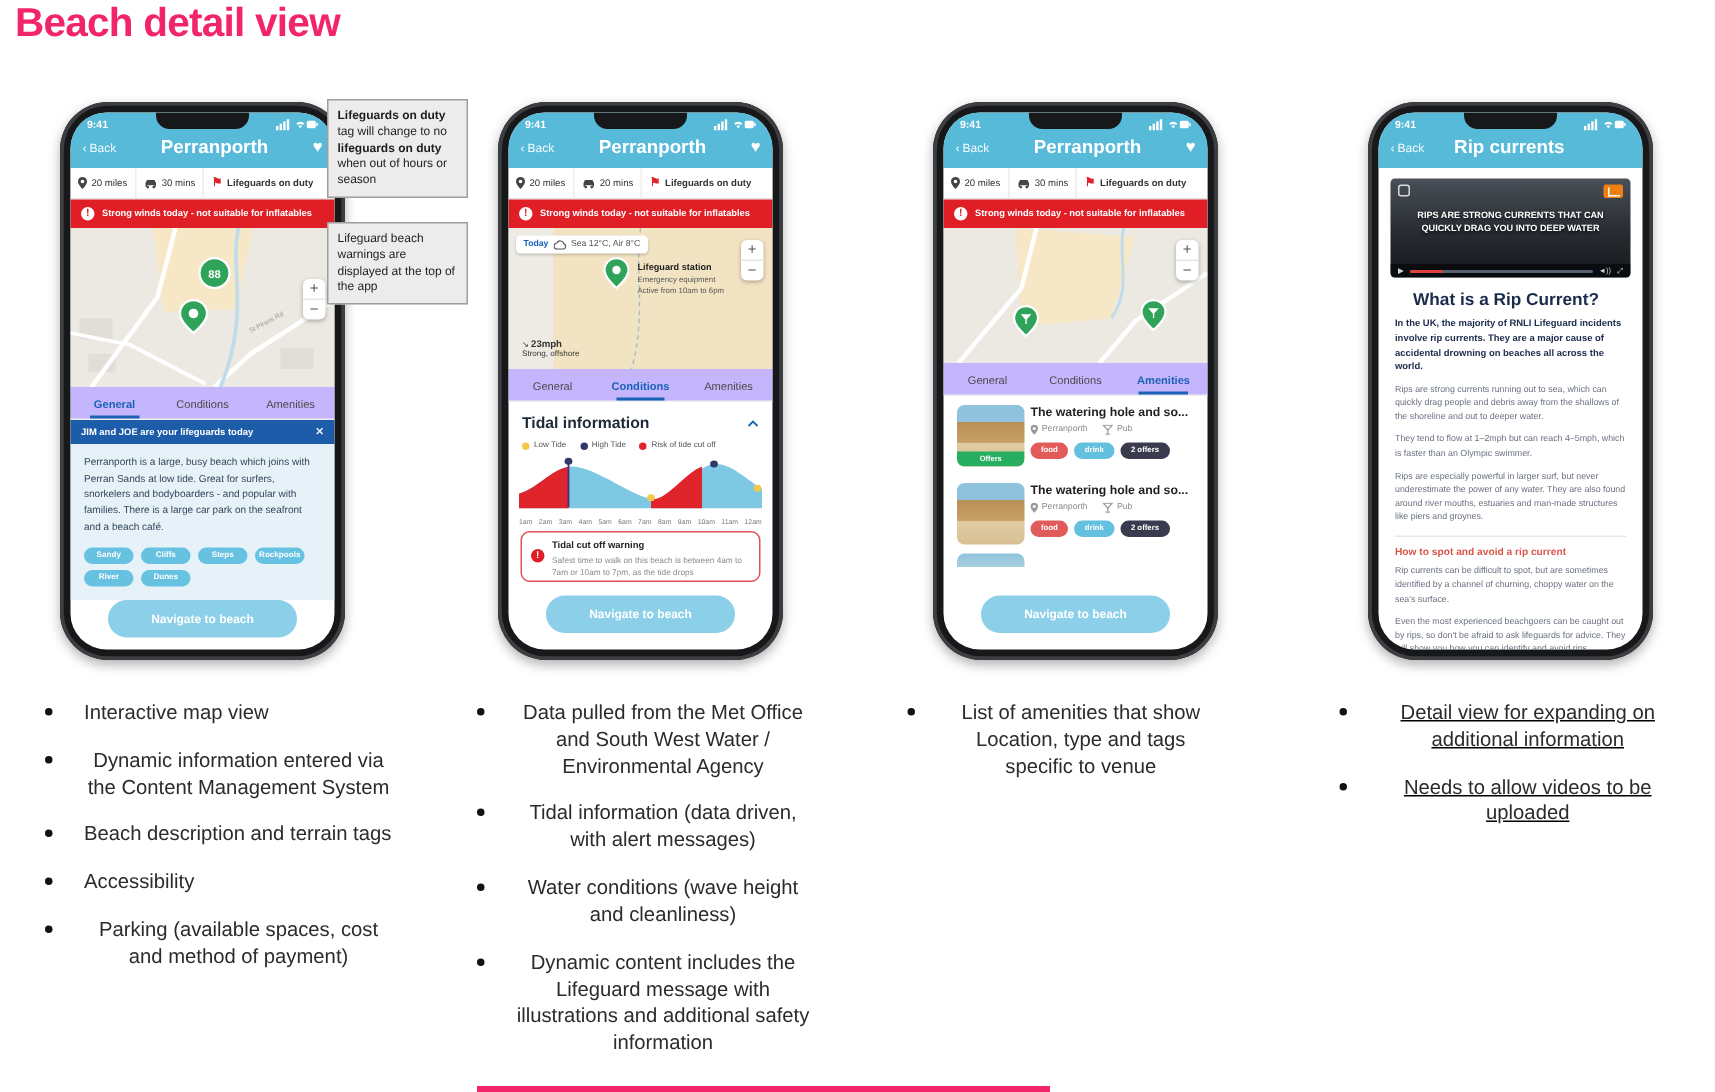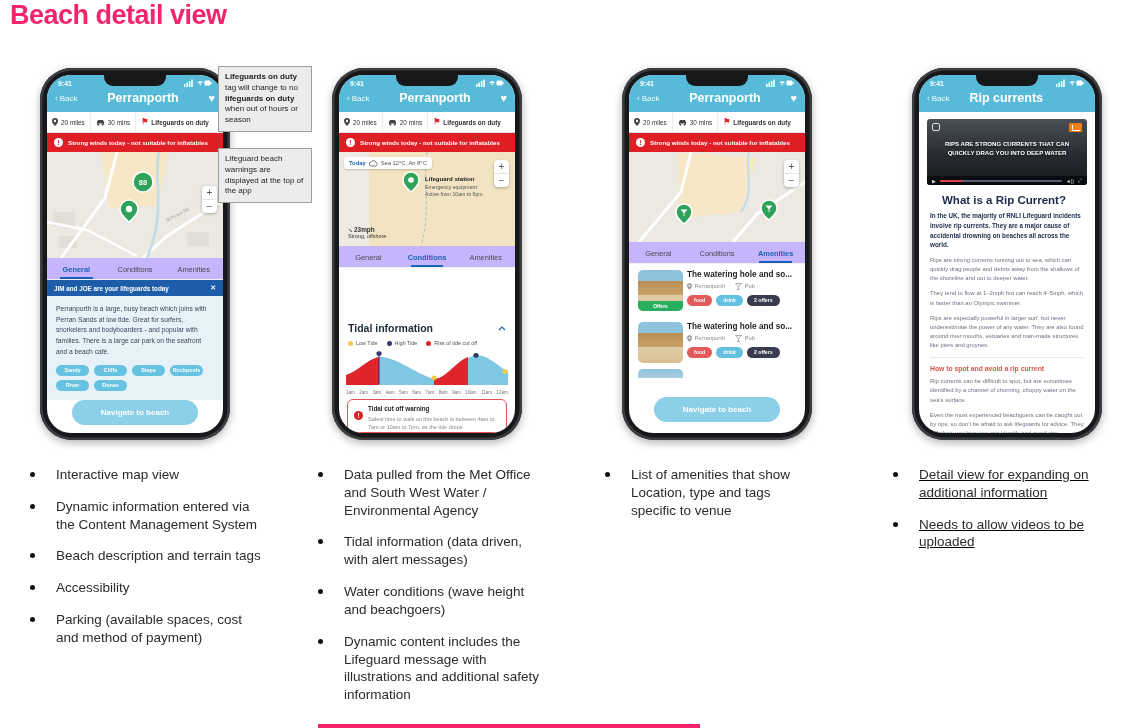--- a/index.html
+++ b/index.html
@@ -53,21 +53,21 @@
 
   .nav-btn { margin: auto auto 11px; width: 72%; background: #8BD0E8; color: #fff; text-align: center; font-size: 8px; font-weight: bold; padding: 8px 0; border-radius: 13px; flex: 0 0 auto; }
 
   
   .weather-chip { position: absolute; left: 5px; top: 5px; background: #fff; border-radius: 3px; display: flex; align-items: center; gap: 3px; font-size: 5.8px; color: #555; padding: 2.5px 5px; box-shadow: 0 1px 2px rgba(0,0,0,.2); z-index: 3; }
   .weather-day { color: #1A62B5; font-weight: bold; }
   .station-label { position: absolute; left: 86px; top: 23px; font-size: 5.2px; color: #555; line-height: 1.45; z-index: 3; }
   .station-title { font-size: 6.1px; font-weight: bold; color: #1c1c1c; }
   .wind-label { position: absolute; left: 9px; bottom: 7px; font-size: 5.4px; color: #333; z-index: 3; }
   .wind-speed { font-size: 6.4px; font-weight: bold; }
-  .section-head { display: flex; justify-content: space-between; align-items: center; padding: 8px 9px 5px; flex: 0 0 auto; margin-top: 46px; }
+  .section-head { display: flex; justify-content: space-between; align-items: center; padding: 8px 9px 5px; flex: 0 0 auto; }
   .section-title { font-size: 10.5px; font-weight: bold; color: #1f2937; }
   .chev { color: #1A62B5; font-size: 8px; }
   .legend { display: flex; gap: 9px; padding: 1px 9px 3px; font-size: 5.4px; color: #555; align-items: center; flex: 0 0 auto; }
   .legend-item { display: flex; align-items: center; gap: 3px; }
   .dot { width: 5px; height: 5px; border-radius: 50%; }
   .dot.low { background: #F2C94C; } .dot.high { background: #33386B; } .dot.risk { background: #E0242B; }
   .chart-wrap { padding: 0 7px; flex: 0 0 auto; }
   .x-labels { display: flex; justify-content: space-between; padding: 1px 7px 0; font-size: 4.6px; color: #777; flex: 0 0 auto; }
   .warn-box { margin: 4px 8px 0; border: 1px solid #E05252; border-radius: 6px; padding: 5px 6px; display: flex; gap: 5px; height: 34px; overflow: hidden; flex: 0 0 auto; }
   .warn-icon { width: 9px; height: 9px; border-radius: 50%; background: #E01E25; color: #fff; font-size: 6.5px; font-weight: bold; display: flex; align-items: center; justify-content: center; flex: 0 0 auto; margin-top: 6px; }
@@ -107,21 +107,21 @@
   
   .callout { position: absolute; background: #ECECEC; border: 1px solid #9e9e9e; padding: 5px 6px; font-size: 8px; line-height: 1.35; color: #1d1d1d; width: 94px; z-index: 20; }
   #callout1 { left: 218px; top: 66px; }
   #callout2 { left: 218px; top: 148px; }
   .co-bold { font-weight: bold; }
 
   
   .notes { position: absolute; top: 466px; display: flex; flex-direction: column; gap: 14px; }
   #notes1 { left: 30px; width: 232px; } #notes2 { left: 318px; width: 222px; }
   #notes3 { left: 605px; width: 205px; } #notes4 { left: 893px; width: 225px; text-decoration: underline; }
-  .note { display: flex; gap: 21px; font-size: 13.5px; color: #2b2b2b; line-height: 1.32; }
+  .note { display: flex; gap: 21px; font-size: 13.5px; color: #2b2b2b; line-height: 1.32; text-align: center; }
   .bullet-dot { width: 5px; height: 5px; border-radius: 50%; background: #111; margin-top: 6px; flex: 0 0 auto; }
 
   .bottom-bar { position: absolute; left: 318px; bottom: 0; width: 382px; height: 4px; background: #F2256B; }
 
   .si { display: block; }
 </style>
 </head>
 <body>
 
 <h1 class="page-title">Beach detail view</h1>
@@ -602,21 +602,21 @@
   <div class="note">
       <span class="bullet-dot"></span>
       <span>Data pulled from the Met Office and South West Water / Environmental Agency</span>
     </div>
   <div class="note">
       <span class="bullet-dot"></span>
       <span>Tidal information (data driven, with alert messages)</span>
     </div>
   <div class="note">
       <span class="bullet-dot"></span>
-      <span>Water conditions (wave height and beachgoers)</span>
+      <span>Water conditions (wave height and cleanliness)</span>
     </div>
   <div class="note">
       <span class="bullet-dot"></span>
       <span>Dynamic content includes the Lifeguard message with illustrations and additional safety information</span>
     </div>
 </div>
 <div class="notes" id="notes3">
   <div class="note">
       <span class="bullet-dot"></span>
       <span>List of amenities that show Location, type and tags specific to venue</span>

